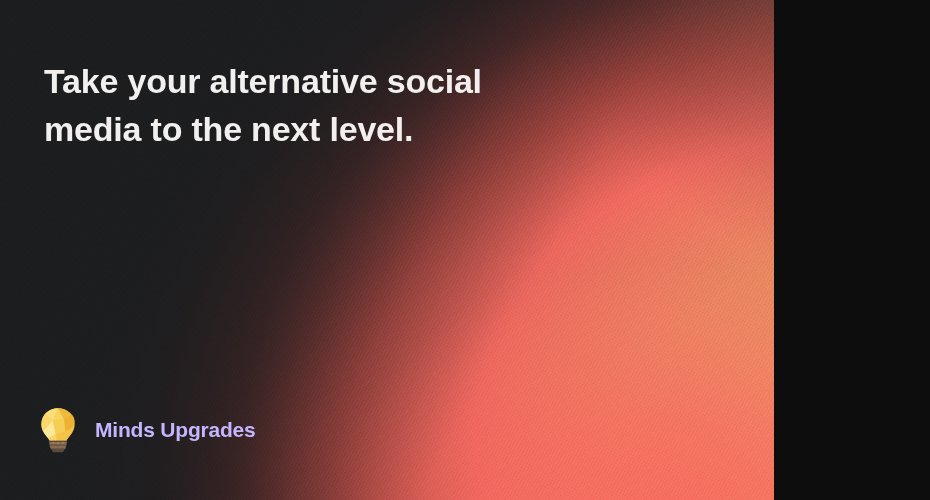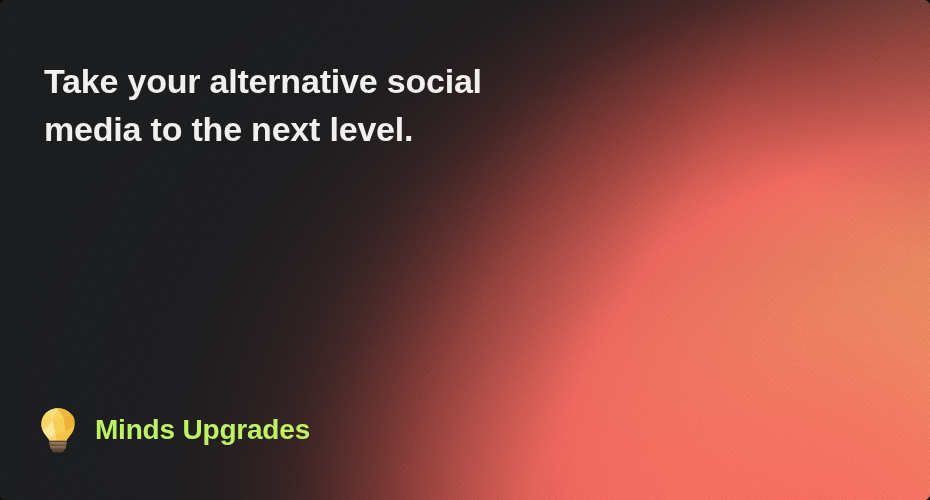--- a/index.html
+++ b/index.html
@@ -3,26 +3,25 @@
 <meta charset="utf-8">
 <title>Minds Upgrades</title>
 <style>
   html, body {
     margin: 0;
     padding: 0;
     background: #0d0d0e;
   }
   #stage {
     position: relative;
-    width: 930px;
+    width: 774px;
     height: 500px;
     overflow: hidden;
     background: #1C1D1F;
     font-family: "Liberation Sans", sans-serif;
-    border-radius: 6px;
     -webkit-font-smoothing: antialiased;
   }
 
   
   .glow {
     position: absolute;
     inset: 0;
     pointer-events: none;
   }
   
@@ -113,24 +112,24 @@
     align-items: center;
     gap: 17px;
   }
   .brand-logo {
     width: 40px;
     height: 48px;
     display: block;
     flex: none;
   }
   .brand-name {
-    font-size: 28px;
+    font-size: 21px;
     font-weight: 700;
     letter-spacing: -0.2px;
-    color: #bef264;
+    color: #c4b5fd;
     white-space: nowrap;
   }
 </style>
 </head>
 <body>
 
 <div id="stage">
 
   <div class="glow glow-orange"></div>
   <div class="glow glow-coral"></div>

